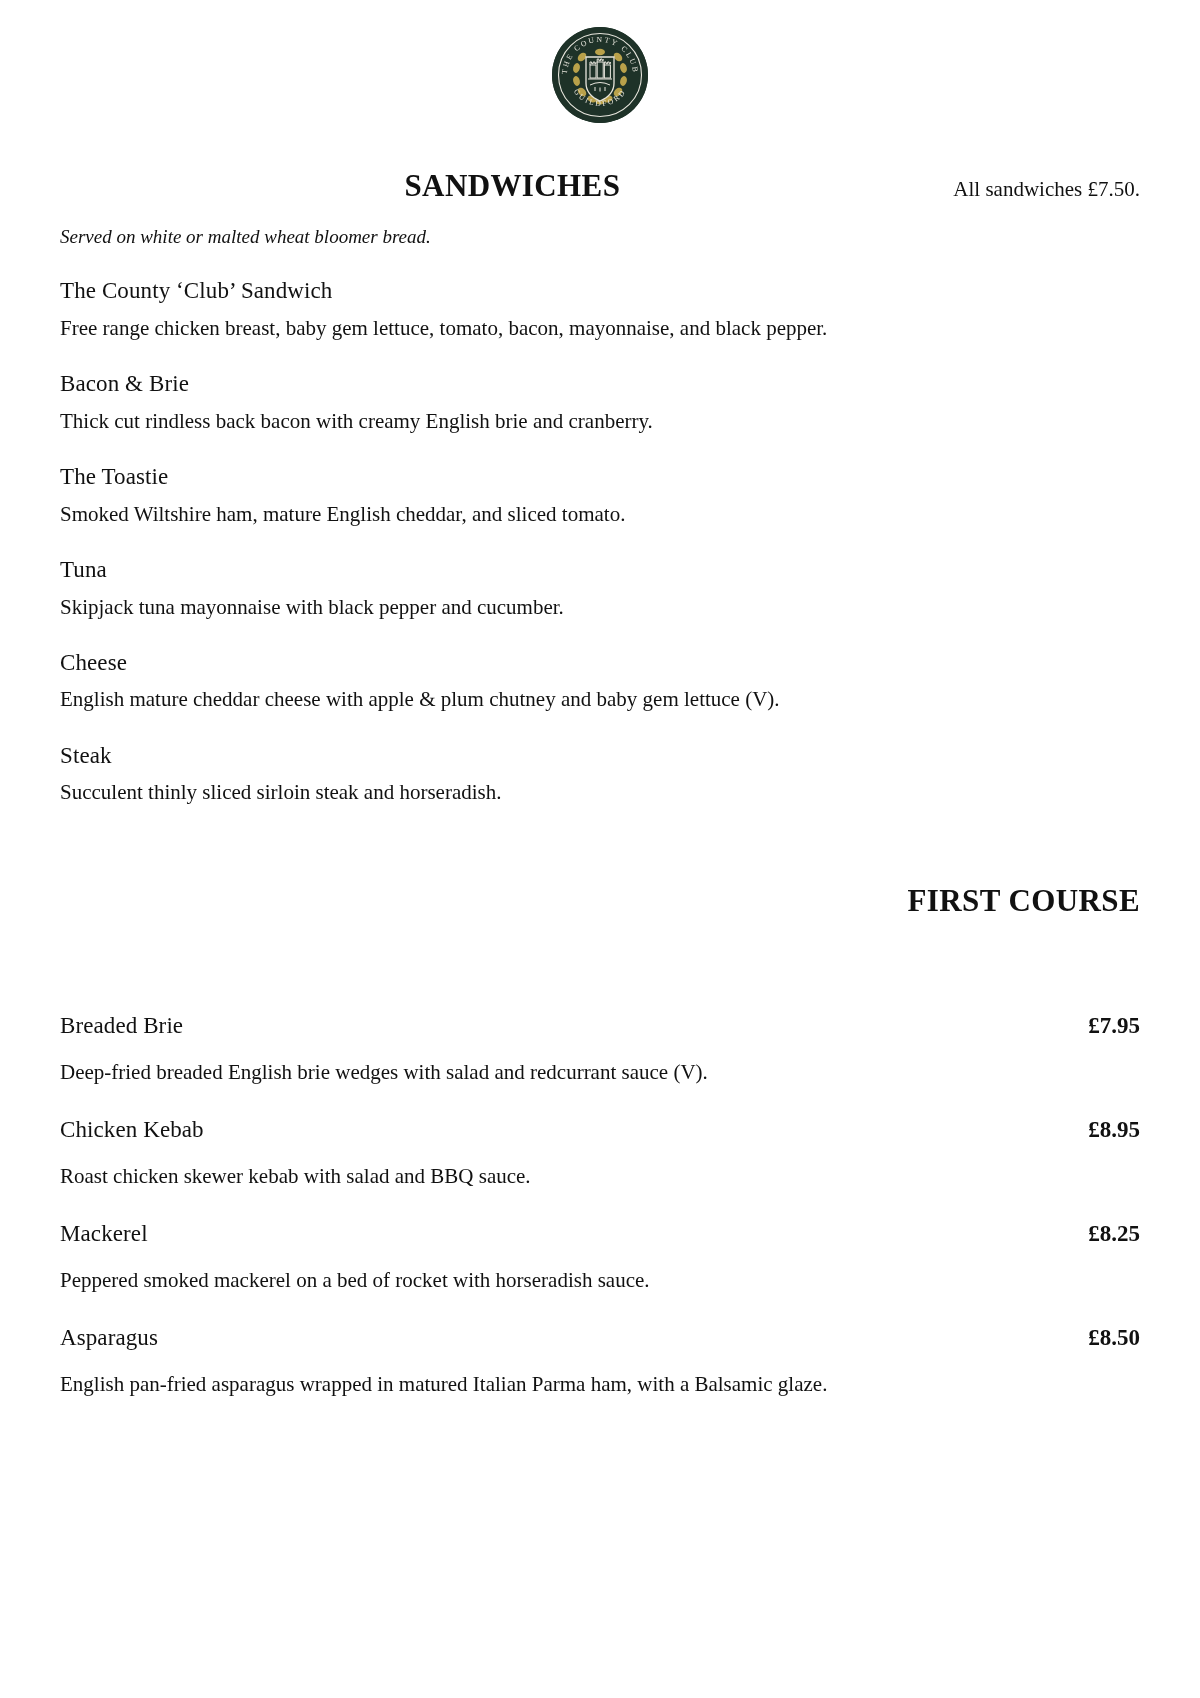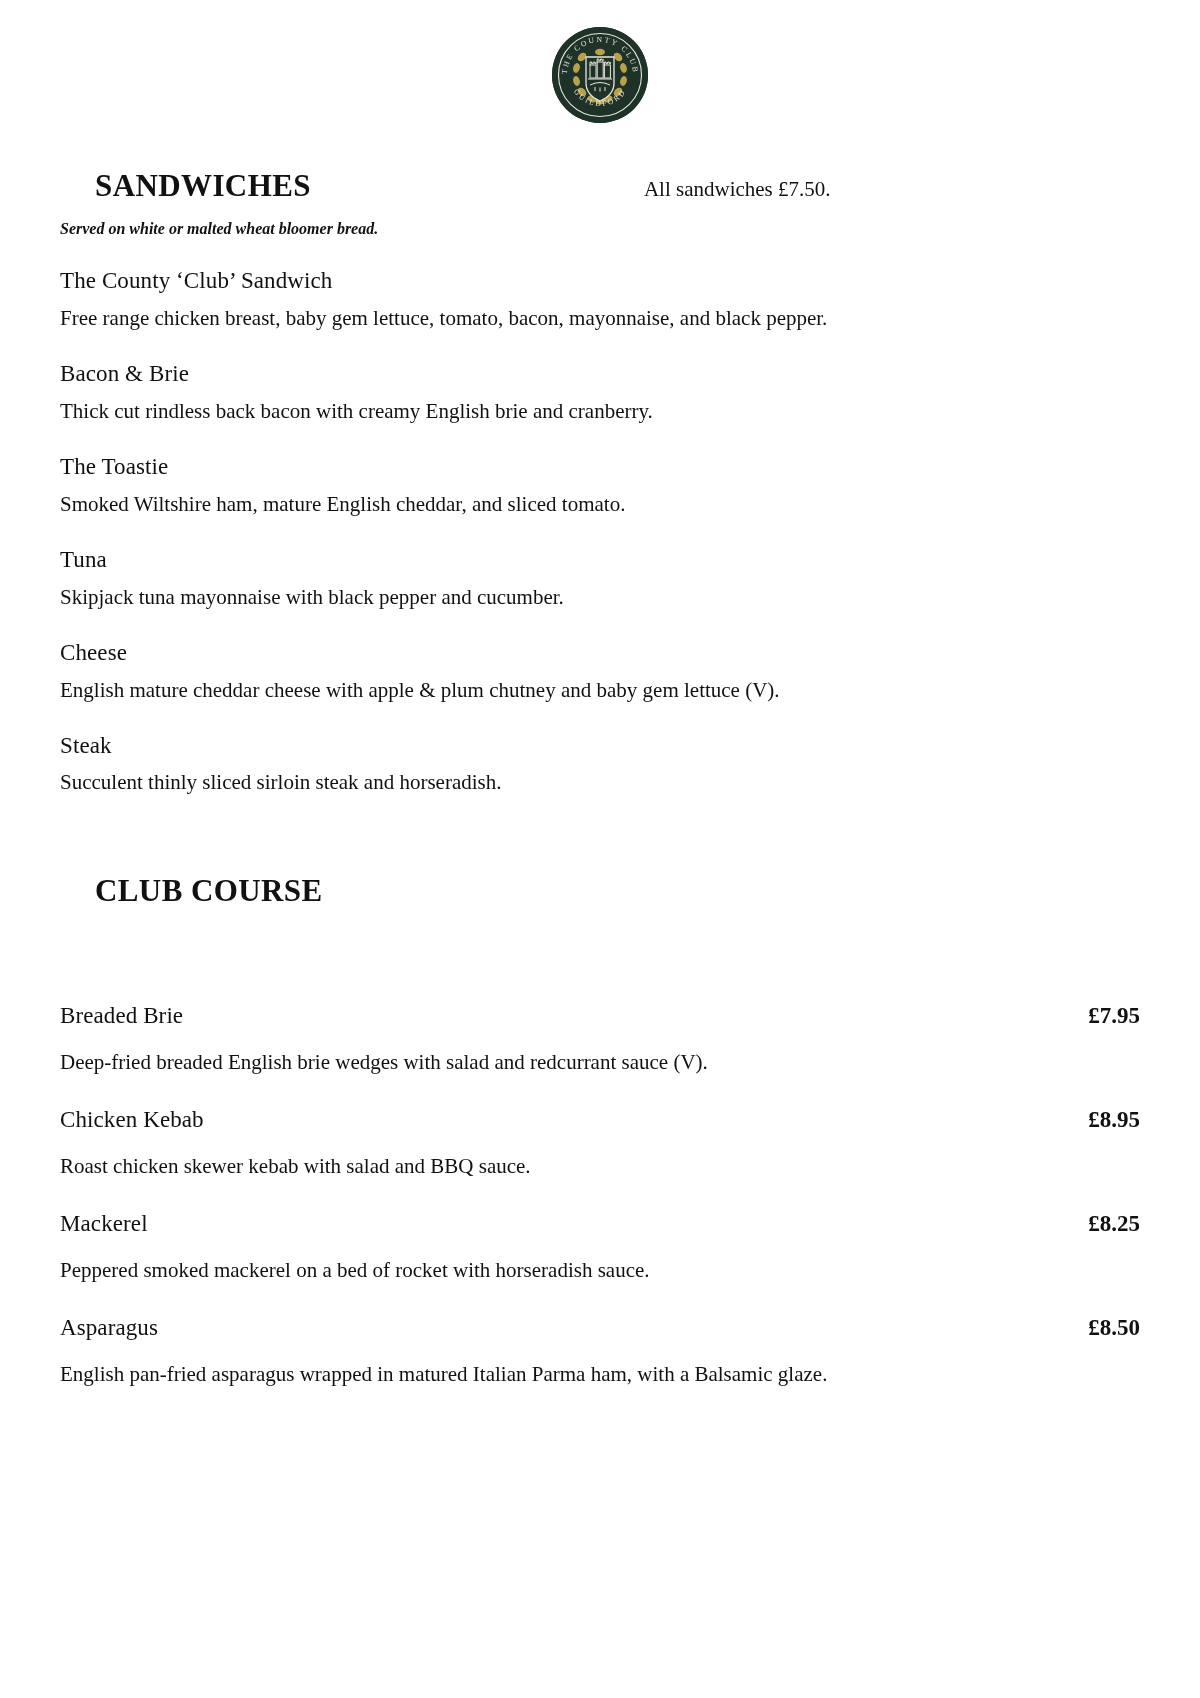--- a/index.html
+++ b/index.html
@@ -50,44 +50,42 @@
     box-sizing: border-box;
   }
 
   
   .section {
     position: relative;
   }
   .section-head-row {
     display: flex;
     align-items: baseline;
-    justify-content: flex-start;
-    margin-left: 35px;
+    justify-content: flex-end;
   }
   .section-title {
     font-size: 31px;
     font-weight: 700;
     letter-spacing: 0.4px;
     line-height: 1.15;
     margin: 0;
     white-space: nowrap;
   }
   .section-note {
     font-size: 21px;
     font-weight: 400;
     line-height: 1.2;
     margin-left: 333px;
     white-space: nowrap;
   }
   .section-sub {
     font-style: italic;
-    font-size: 16px;
+    font-size: 19px;
     line-height: 1.3;
-    margin: 15px 0 0 0;
-    font-weight: bold;
+    margin: 21px 0 0 0;
   }
 
   
   .items {
     margin-top: 20px;
   }
   .item {
     margin-bottom: 0;
   }
   .item-head {
@@ -233,21 +231,21 @@
           <div class="item-desc">Succulent thinly sliced sirloin steak and horseradish.</div>
         </div>
 
       </div>
     </section>
 
     <div class="section-gap"></div>
 
     <section class="section firstcourse-block">
       <div class="section-head-row">
-        <h1 class="section-title">CLUB COURSE</h1>
+        <h1 class="section-title">FIRST COURSE</h1>
       </div>
 
       <div class="firstcourse-gap"></div>
 
       <div class="items" style="margin-top:13px">
 
         <div class="item">
           <div class="item-head">
             <div class="item-name">Breaded Brie</div>
             <div class="item-price">£7.95</div>

